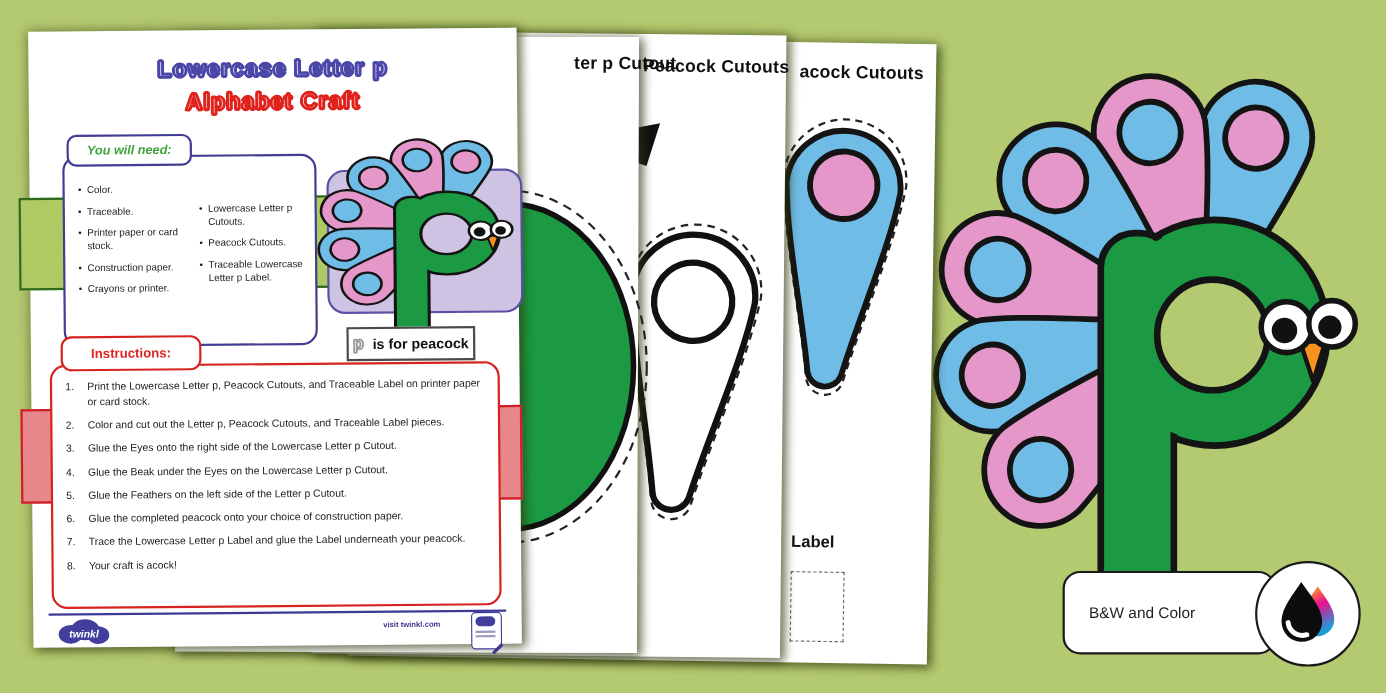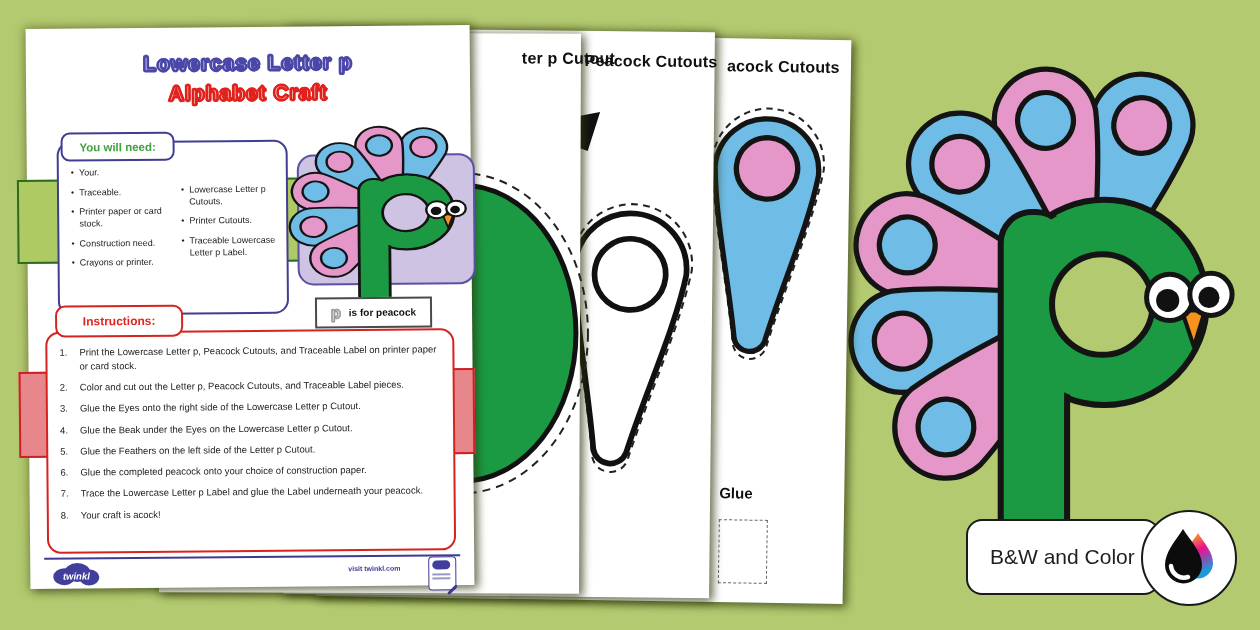--- a/index.html
+++ b/index.html
@@ -21,34 +21,34 @@
   .bubble-title{position:absolute;width:100%;text-align:center;font-weight:800;font-size:21px;letter-spacing:1px;white-space:nowrap;}
   .bubble-blue{top:24px;color:#dedbf4;-webkit-text-stroke:2.2px #4b47a8;
     text-shadow:-1.6px 0 0 #4b47a8,1.6px 0 0 #4b47a8,0 -1.6px 0 #4b47a8,0 1.6px 0 #4b47a8;}
   .bubble-red{top:54px;color:#fbdad6;-webkit-text-stroke:2.2px #e0211c;
     text-shadow:-1.6px 0 0 #e0211c,1.6px 0 0 #e0211c,0 -1.6px 0 #e0211c,0 1.6px 0 #e0211c;}
   .band{position:absolute;border-style:solid;}
   #band-green{left:-10px;top:151px;width:310px;height:80px;background:#aecb63;border:2px solid #2e6b1f;z-index:1;}
   #band-red{left:-10px;top:343px;width:452px;height:82px;background:#e8878b;border:2px solid #cf1f26;z-index:1;}
   .wbox{position:absolute;background:#fff;z-index:2;}
   #need-box{left:30px;top:113px;width:227px;height:170px;border:2.2px solid #403d92;border-radius:14px;}
-  #need-tab{left:34px;top:104px;width:110px;height:25px;border:2.2px solid #403d92;border-radius:9px;z-index:3;
-    display:flex;align-items:center;justify-content:center;font-weight:700;font-size:11.5px;color:#3fa33c;}
+  #need-tab{left:34px;top:94px;width:110px;height:25px;border:2.2px solid #403d92;border-radius:9px;z-index:3;
+    display:flex;align-items:center;justify-content:center;font-weight:700;font-size:11.5px;color:#3fa33c;font-style:italic;}
   .need-col{position:absolute;top:24px;}
   #need-col-left{left:12px;width:104px;}
   #need-col-right{left:122px;width:100px;top:42px;}
   .need-item{display:flex;gap:5px;font-size:9px;line-height:1.3;color:#1c1c1c;margin-bottom:8px;font-weight:500;}
   .need-item .bullet{font-size:9px;line-height:1.3;}
   #lavender-box{left:270px;top:128px;width:174px;height:127px;background:#cfc3e4;border:2.5px solid #5b50a5;border-radius:16px;z-index:2;}
   #thumb-svg{position:absolute;left:268px;top:96px;width:172px;height:186px;z-index:3;--hole:#cfc3e4;}
   #letter-label-box{left:287px;top:271px;width:113px;height:27px;border:2px solid #4a4a4a;z-index:3;
     display:flex;align-items:center;justify-content:center;gap:8px;}
   #letter-label-box .gray-letter{font-weight:800;font-size:16px;color:#e8e8e8;-webkit-text-stroke:1.3px #9a9a9a;
     text-shadow:-1px 0 0 #b5b5b5,1px 0 0 #b5b5b5,0 1px 0 #b5b5b5,0 -1px 0 #b5b5b5;}
-  #letter-label-box .label-text{font-weight:700;font-size:10px;color:#111;}
+  #letter-label-box .label-text{font-weight:700;font-size:13px;color:#111;}
   #instr-box{left:17px;top:303px;width:405px;height:218px;border:2.4px solid #d6231f;border-radius:14px;}
   #instr-tab{left:27px;top:277px;width:124px;height:28px;border:2.4px solid #d6231f;border-radius:10px;z-index:3;
     display:flex;align-items:center;justify-content:center;font-weight:700;font-size:12px;color:#e02424;}
   #steps{position:absolute;left:12px;top:12px;width:382px;}
   .step-item{display:flex;gap:6px;font-size:9.5px;line-height:1.45;color:#1c1c1c;margin-bottom:7.5px;}
   .step-item .num{min-width:14px;text-align:left;}
   #footer-line{position:absolute;left:14px;top:529px;width:416px;border-top:2px solid #3d3a96;}
   #footer-logo{position:absolute;left:22px;top:533px;}
   #visit-text{position:absolute;left:318px;top:539px;font-size:7px;font-weight:700;color:#3d3a96;}
   #mini-badge{position:absolute;left:398px;top:531px;width:26px;height:32px;border:1.5px solid #3d3a96;border-radius:4px;background:#fff;}
@@ -61,21 +61,21 @@
   #page3{left:286px;top:30px;width:426px;height:566px;z-index:20;transform:rotate(0.6deg);}
   #page3 .cutout-header{left:296px;top:21px;}
   #page4{left:320px;top:36px;width:527px;height:564px;z-index:10;transform:rotate(0.9deg);}
   #page4 .cutout-header{left:403px;top:19px;}
   #page4-label{position:absolute;left:402px;top:446px;font-weight:700;font-size:15px;color:#111;}
   #trace-rect{position:absolute;left:402px;top:481px;width:47px;height:62px;border:1.6px dashed #666;}
   
   #big-peacock{position:absolute;left:860px;top:56px;width:378px;height:508px;z-index:5;overflow:visible;--hole:#b4ca70;}
   #color-badge{position:absolute;left:966px;top:519px;width:190px;height:72px;background:#fff;border:2.5px solid #1a1a1a;border-radius:16px;z-index:50;
     display:flex;align-items:center;}
-  #color-badge .badge-label{padding-left:22px;font-size:21px;color:#1e1e1e;white-space:nowrap;}
+  #color-badge .badge-label{padding-left:22px;font-size:14px;color:#1e1e1e;white-space:nowrap;}
   #badge-circle{position:absolute;left:1141px;top:510px;width:92px;height:92px;background:#fff;border:2.5px solid #1a1a1a;border-radius:50%;z-index:51;
     display:flex;align-items:center;justify-content:center;}
 </style>
 </head>
 <body>
 
 <svg width="0" height="0" style="position:absolute" aria-hidden="true">
   <defs>
     <path id="feather" d="M -44,-160 A 44 44 0 1 1 44,-160 C 40,-118 22,-62 13,-16 A 13.5 13.5 0 0 1 -13,-16 C -22,-62 -40,-118 -44,-160 Z"></path>
     <linearGradient id="cmy" x1="0" y1="0" x2="0.35" y2="1">
@@ -133,21 +133,21 @@
     <div class="cutout-header">acock Cutouts</div>
     <svg width="527" height="564">
       <g transform="translate(428,328) rotate(5) scale(1.27)">
         <use href="#feather" fill="none" stroke="#222" stroke-width="1.6" stroke-dasharray="5 4"></use>
       </g>
       <g transform="translate(428,320) rotate(5) scale(1.18)" stroke="#141414" stroke-width="4.5">
         <use href="#feather" fill="#6fbce7"></use>
         <circle cy="-162" r="26" fill="#e497c8"></circle>
       </g>
     </svg>
-    <div id="page4-label">Glue</div>
+    <div id="page4-label">Label</div>
     <div id="trace-rect"></div>
   </div>
 
   <div class="page" id="page3">
     <div class="cutout-header">Peacock Cutouts</div>
     <svg width="426" height="566">
       <path d="M287,86 L312,81 L300,120 L285,115 Z" fill="#111"></path>
       <g transform="translate(323,449) rotate(6) scale(1.36)">
         <use href="#feather" fill="none" stroke="#222" stroke-width="1.5" stroke-dasharray="5 4"></use>
       </g>
@@ -168,47 +168,47 @@
 
   <div class="page" id="page1">
     <div class="bubble-title bubble-blue">Lowercase Letter p</div>
     <div class="bubble-title bubble-red">Alphabet Craft</div>
 
     <div class="band" id="band-green"></div>
     <div class="wbox" id="need-box">
       <div class="need-col" id="need-col-left">
           <div class="need-item">
             <span class="bullet">•</span>
-            <span class="txt">Your.</span>
+            <span class="txt">Color.</span>
           </div>
           <div class="need-item">
             <span class="bullet">•</span>
             <span class="txt">Traceable.</span>
           </div>
           <div class="need-item">
             <span class="bullet">•</span>
             <span class="txt">Printer paper or card stock.</span>
           </div>
           <div class="need-item">
             <span class="bullet">•</span>
-            <span class="txt">Construction need.</span>
+            <span class="txt">Construction paper.</span>
           </div>
           <div class="need-item">
             <span class="bullet">•</span>
             <span class="txt">Crayons or printer.</span>
           </div>
         </div>
       <div class="need-col" id="need-col-right">
           <div class="need-item">
             <span class="bullet">•</span>
             <span class="txt">Lowercase Letter p Cutouts.</span>
           </div>
           <div class="need-item">
             <span class="bullet">•</span>
-            <span class="txt">Printer Cutouts.</span>
+            <span class="txt">Peacock Cutouts.</span>
           </div>
           <div class="need-item">
             <span class="bullet">•</span>
             <span class="txt">Traceable Lowercase Letter p Label.</span>
           </div>
         </div>
     </div>
     <div class="wbox" id="need-tab">You will need:</div>
 
     <div id="lavender-box" class="wbox"></div>

